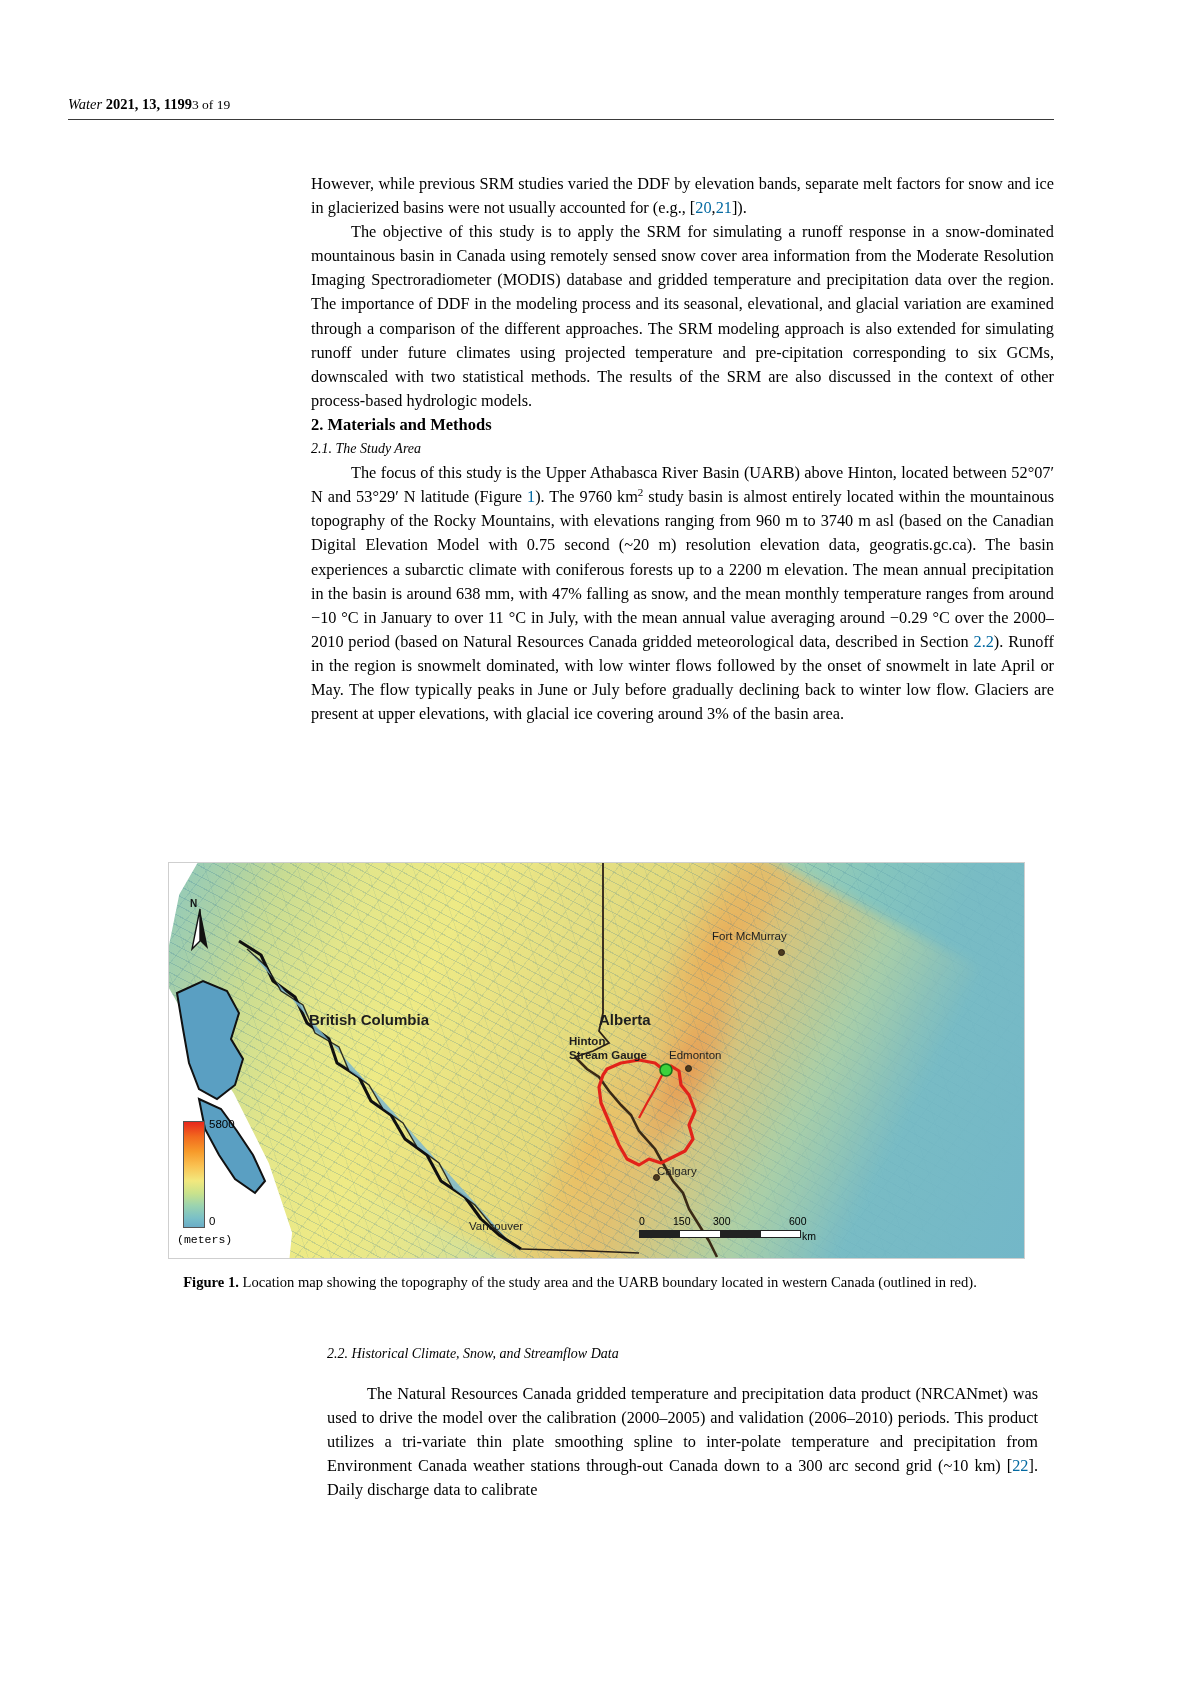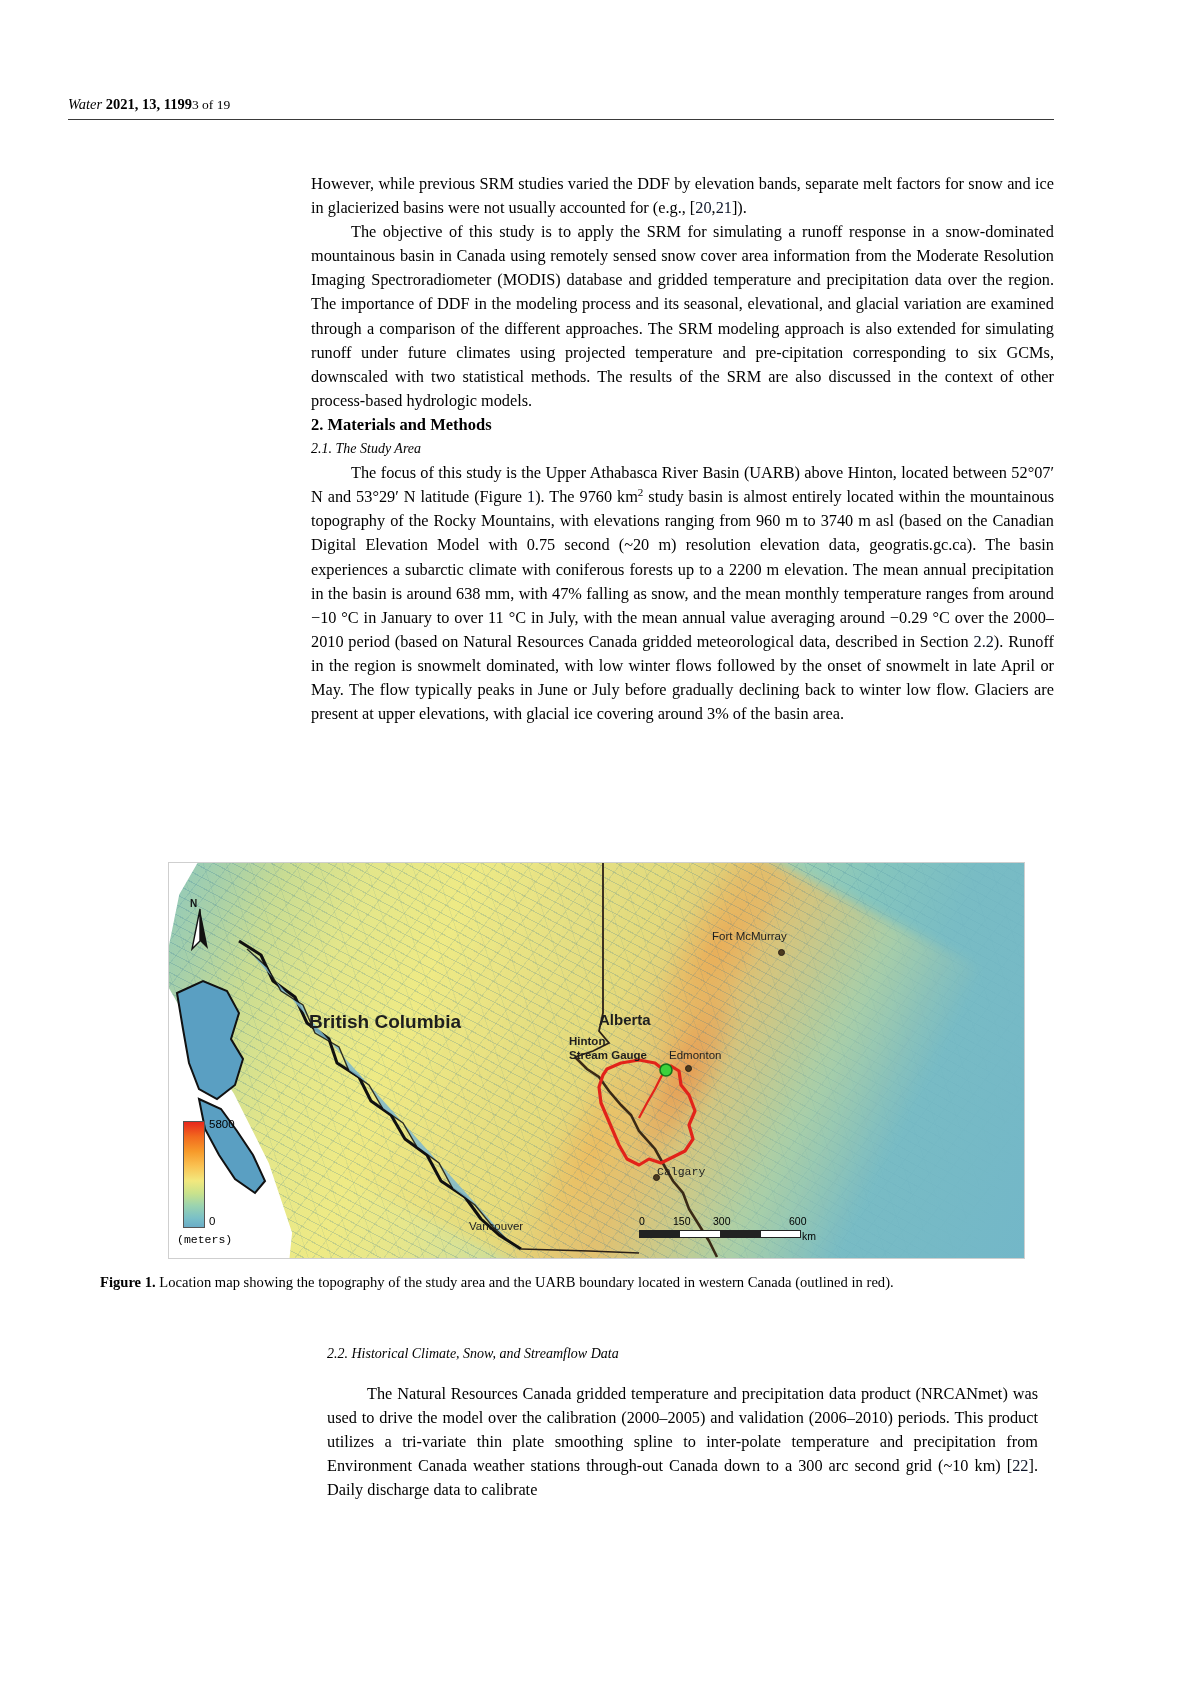--- a/index.html
+++ b/index.html
@@ -28,21 +28,21 @@
 
   
   .col {
     position:absolute; left:311px; top:172px; width:743px;
     font-size:16.3px; line-height:24.1px;
     text-align:justify;
     -webkit-hyphens:none; hyphens:none;
   }
   .col p { margin:0; }
   .col p.ind { text-indent:40px; }
-  .link { color:#0f172a; }
+  .link { color:#0369a1; }
   .h2 {
     font-weight:bold; font-size:16.5px;
     margin-top:17px; margin-bottom:2px;
   }
   .h3 {
     font-style:italic; font-size:14px;
     margin-bottom:2px;
   }
   sup { font-size:0.68em; vertical-align:super; line-height:0; }
 
@@ -107,26 +107,26 @@
     clip-path:polygon(0% 0%, 32% 0%, 16% 30%, 10% 62%, 0% 70%);
   }
   .mapsvg { position:absolute; inset:0; width:100%; height:100%; }
 
   .maplabel {
     position:absolute;
     font-family:"Liberation Sans", sans-serif;
     color:#1e1e1e;
     white-space:pre;
   }
-  .lbl-bc    { left:140px; top:148px; font-size:19px; font-weight:bold; }
+  .lbl-bc    { left:140px; top:148px; font-size:15px; font-weight:bold; }
   .lbl-ab    { left:430px; top:148px; font-size:15px; font-weight:bold; }
   .lbl-fmc   { left:515px; top:67px;  font-size:11.5px;padding-left:28px; }
   .lbl-hint  { left:400px; top:172px; font-size:11.5px; font-weight:bold; line-height:13.5px; }
   .lbl-edm   { left:500px; top:186px; font-size:11.5px; }
-  .lbl-cal   { left:488px; top:302px; font-size:11.5px;font-family:Liberation Mono, monospace; }
+  .lbl-cal   { left:488px; top:302px; font-size:11.5px; }
   .lbl-van   { left:300px; top:357px; font-size:11.5px; }
   .citydot   { position:absolute; width:5px; height:5px; border-radius:50%;
                background:#4c3a1e; border:1px solid #2b2014; }
 
   .compass { position:absolute; left:17px; top:38px; width:28px; height:52px; }
   .compass .n {
     position:absolute; left:4px; top:-3px; font-size:10px; font-weight:bold;
     font-family:"Liberation Sans", sans-serif; color:#111;
   }
 
@@ -158,21 +158,21 @@
   .scalebar i { flex:1; border-right:1px solid #222; }
   .scalebar i:last-child { border-right:none; }
   .scalebar i.dark { background:#222; }
   .scalebar i.light{ background:#fff; }
   .scale-unit { position:absolute; left:163px; top:15px; font-size:10.5px;
                 font-family:"Liberation Sans", sans-serif; }
 
   
   .caption {
     position:absolute; left:100px; top:1272px; width:960px;
-    font-size:14.6px; line-height:20.5px; text-align:left;
+    font-size:14.6px; line-height:20.5px; text-align:center;
   }
   .caption b { font-weight:bold; }
 
   .col2 {
     position:absolute; left:311px; top:1326px; width:743px;
     font-size:16.3px; line-height:24.1px; text-align:justify;
   }
   .col2 p { margin:16px; }
   .col2 p.ind { text-indent:40px; }
 </style>

